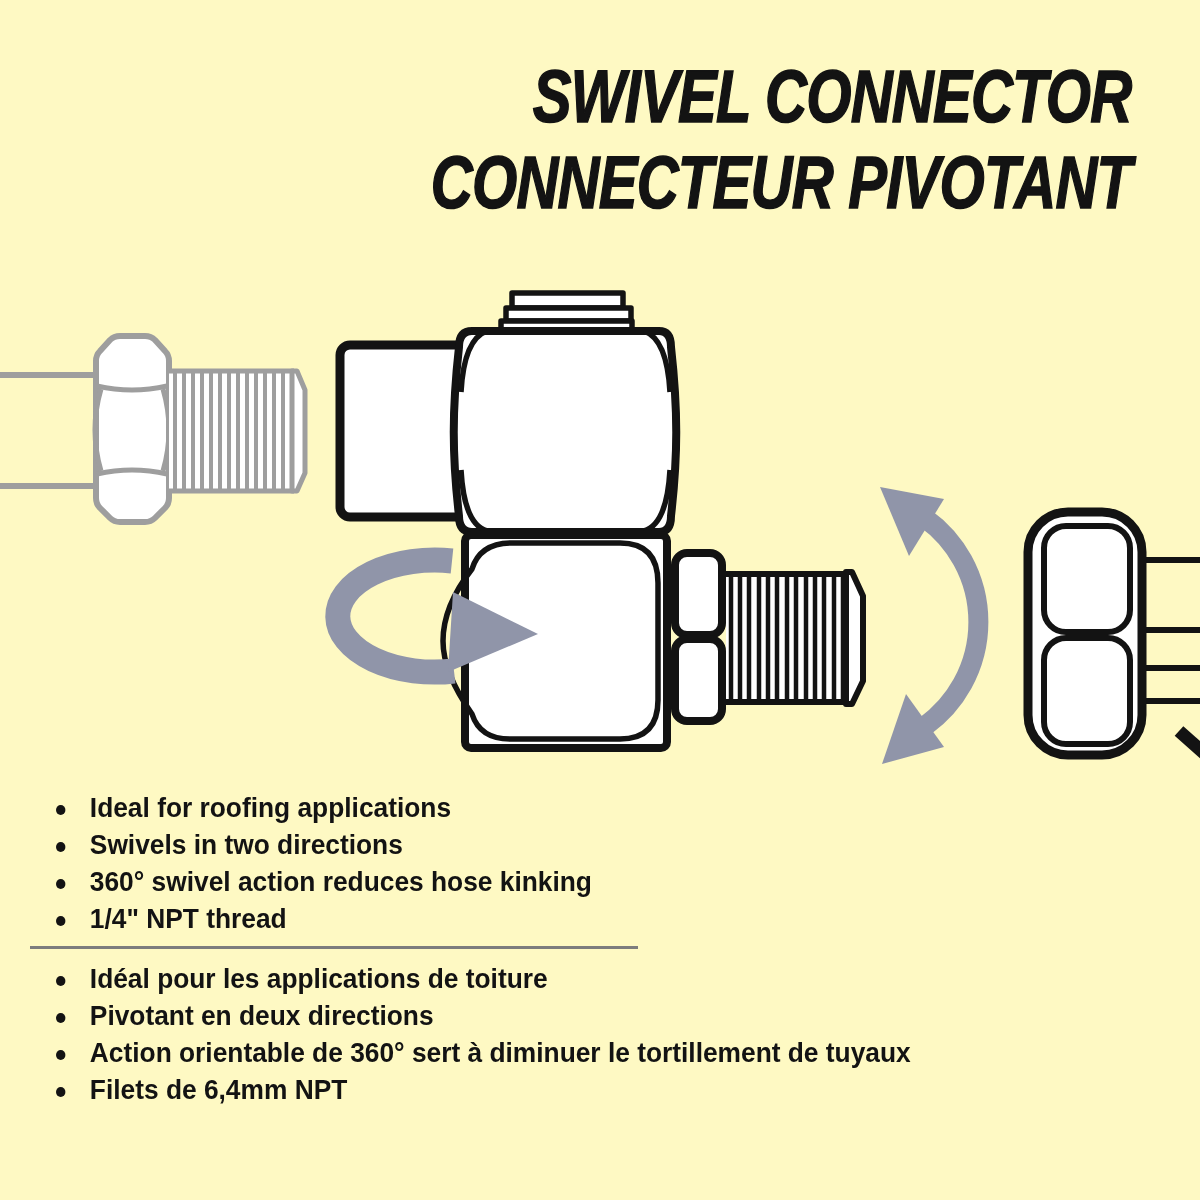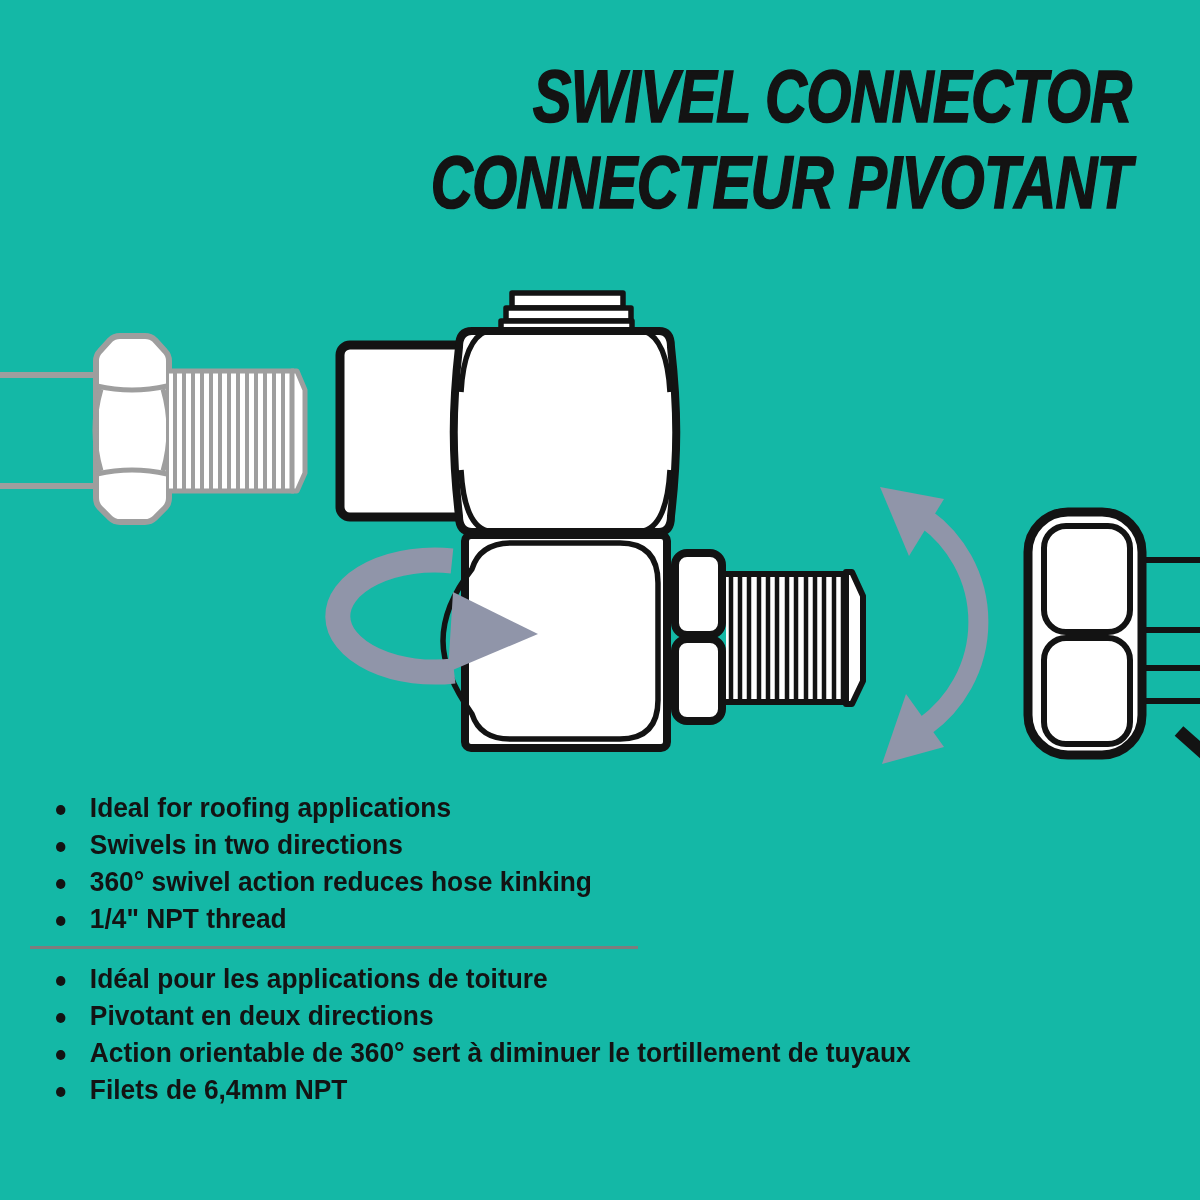--- a/index.html
+++ b/index.html
@@ -1,16 +1,16 @@
 <!DOCTYPE html>
 <html><head>
 <meta charset="utf-8">
 <style>
   html,body{margin:0;padding:0;background:#fff;}
-  .page{position:relative;width:1200px;height:1200px;background:#14b8a6;overflow:hidden;
+  .page{position:relative;width:1200px;height:1200px;background:#fef9c3;overflow:hidden;
         font-family:"Liberation Sans",sans-serif;color:#131313;}
   .title{position:absolute;top:54px;right:69px;text-align:right;
          font-style:italic;font-weight:bold;font-size:74px;line-height:86px;
          letter-spacing:-1px;-webkit-text-stroke:1.5px #131313;
          transform:scaleX(0.785);transform-origin:100% 0;white-space:nowrap;}
   svg{position:absolute;left:0;top:0;}
   .part{fill:#ffffff;stroke:#131313;stroke-linejoin:round;}
   .ink{fill:none;stroke:#131313;stroke-linejoin:round;}
   .graypart{fill:#ffffff;stroke:#9e9e9e;stroke-linejoin:round;}
   .gray{fill:none;stroke:#9e9e9e;}

